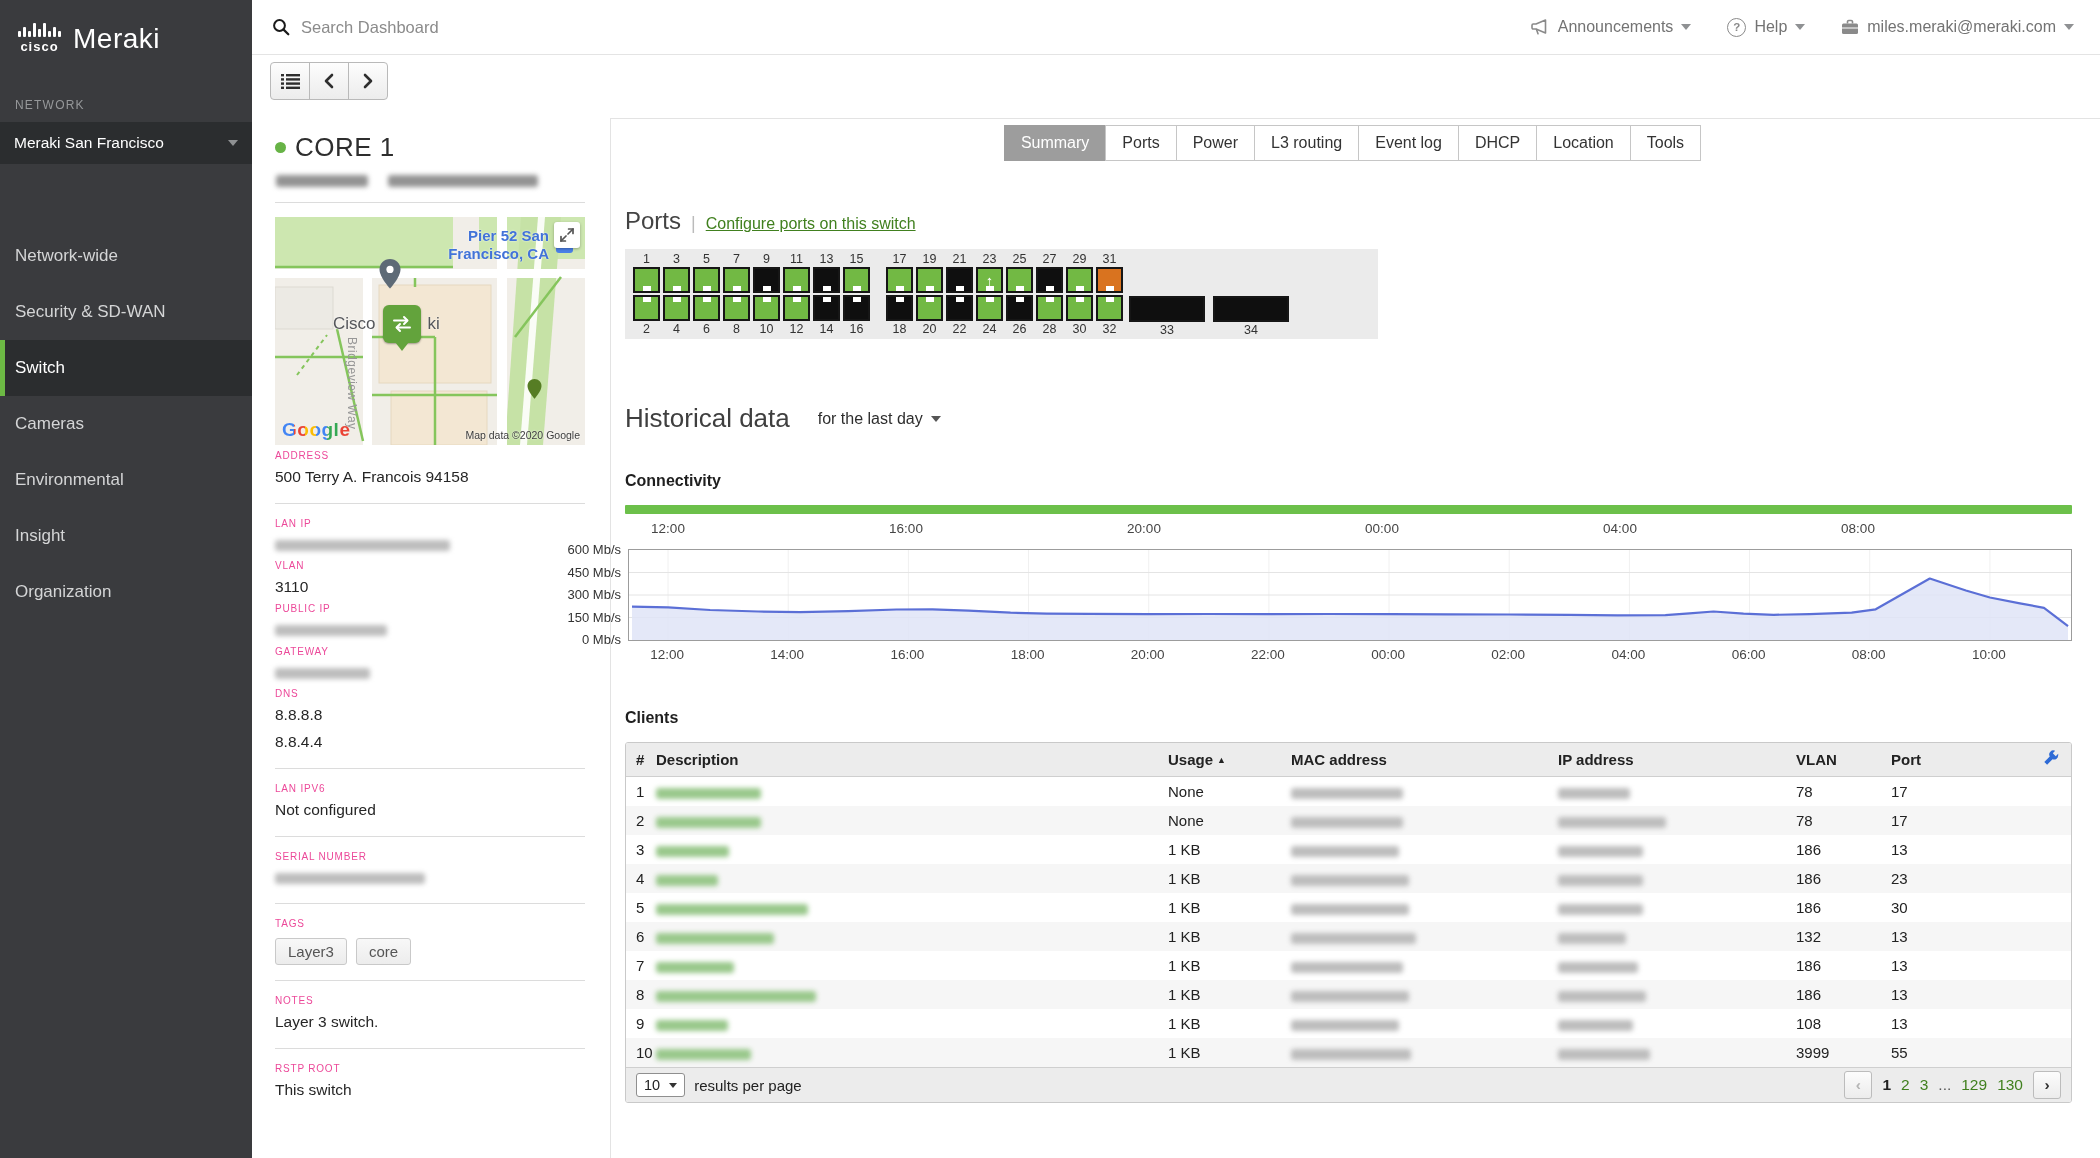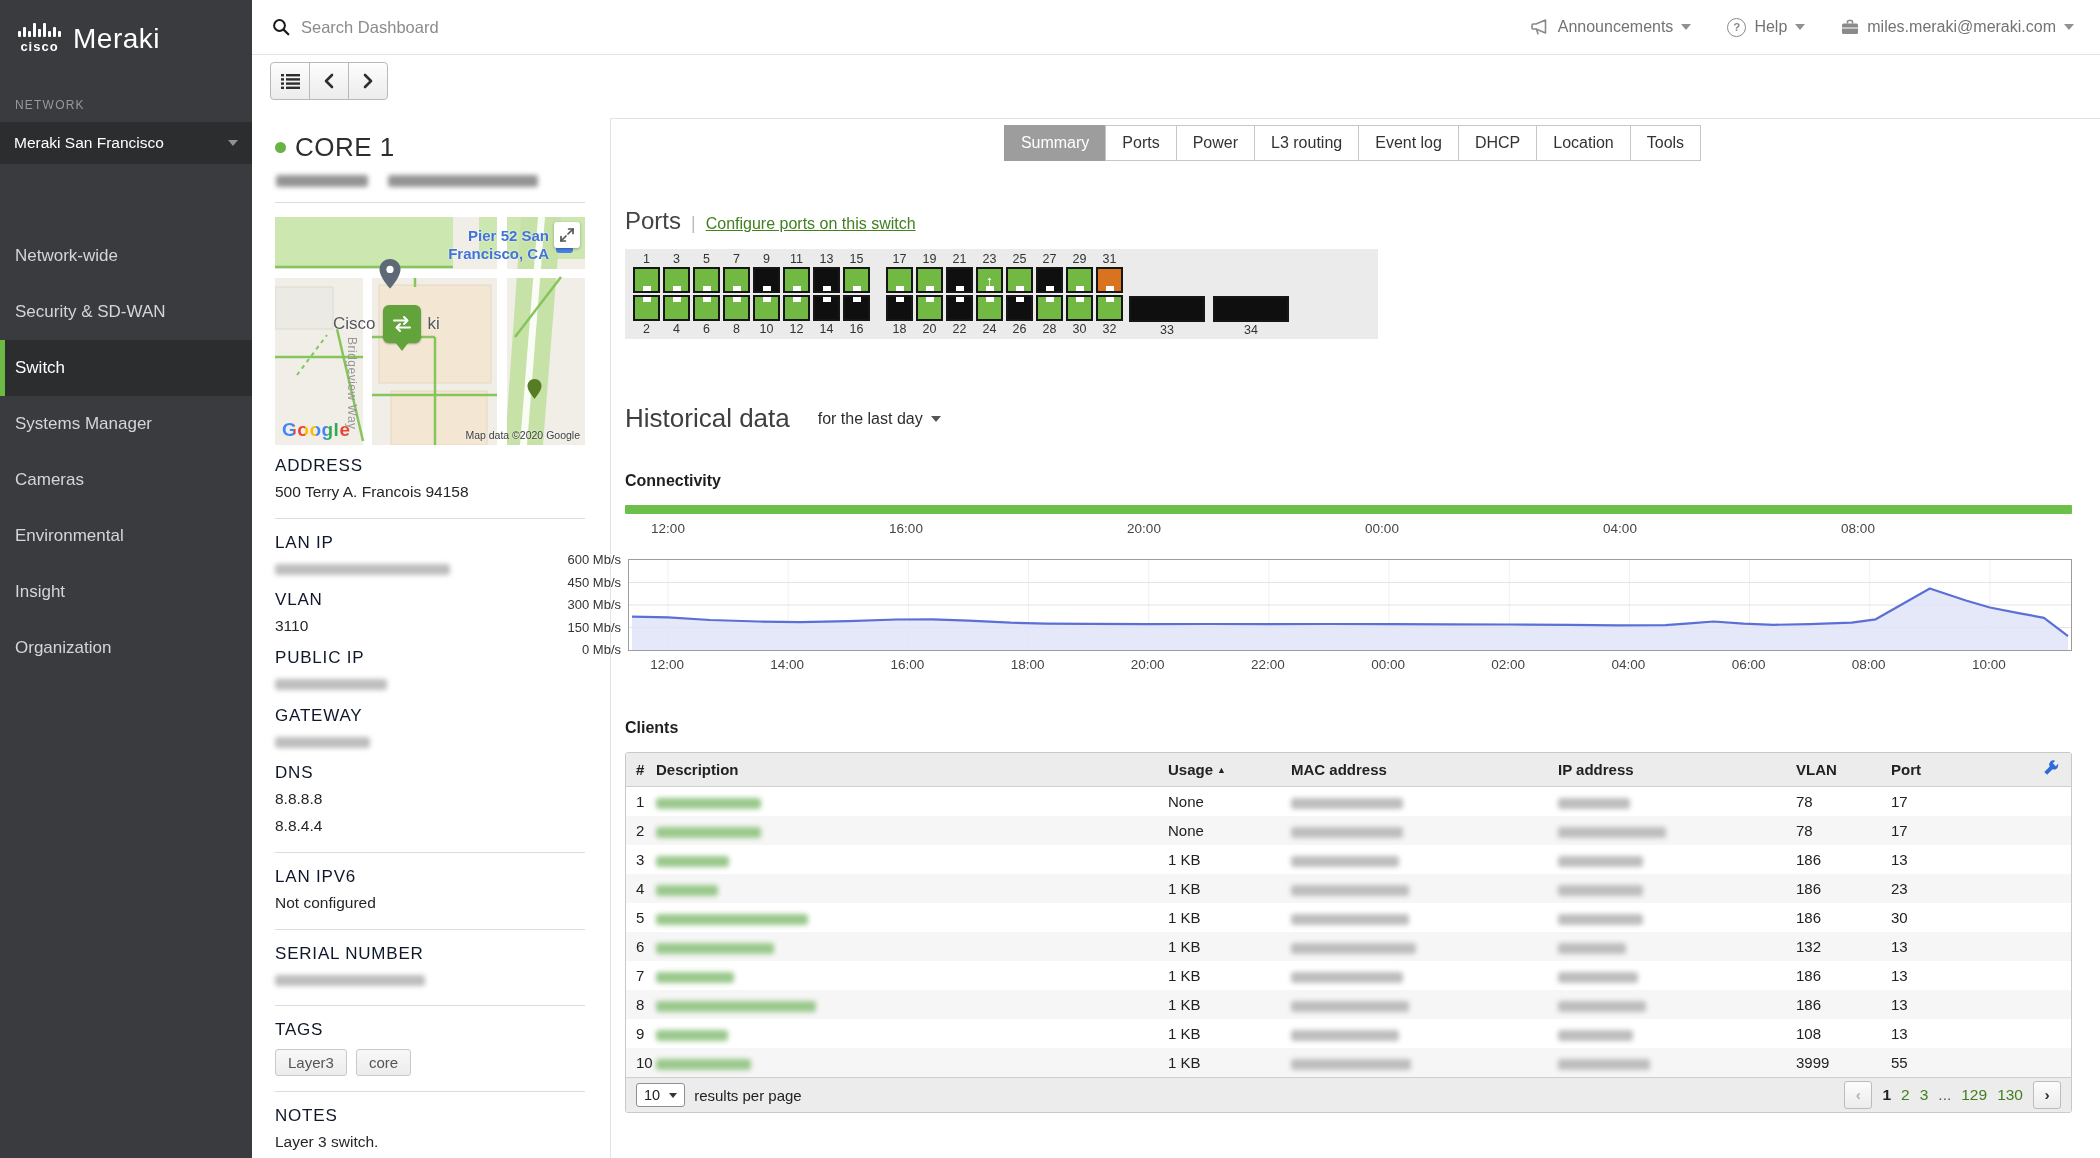--- a/index.html
+++ b/index.html
@@ -43,21 +43,21 @@
   
   .left-panel{position:absolute;left:275px;top:132px;width:310px}
   .device-head{display:flex;align-items:center;gap:9px}
   .status-dot{width:11px;height:11px;border-radius:50%}
   .device-name{font-size:26px;color:#2e2e2e;letter-spacing:.5px}
   .device-sub{margin:12px 0 0 1px;display:flex;gap:20px}
   .blob{display:inline-block;height:11px;border-radius:3px;background:#bdbdbd;filter:blur(2.5px);vertical-align:middle}
   .blob.dark{background:#939393;height:12px}
   .blob.green{background:#99c88b}
   .divider{border-top:1px solid #dcdcdc;margin:15px 0 14px 0}
-  .info-label{font-size:17px;letter-spacing:.8px;color:#0f172a;margin-top:11px}
+  .info-label{font-size:10px;letter-spacing:.8px;color:#ec4899;margin-top:5px}
   .info-value{font-size:15.5px;color:#262626;margin-top:5px;line-height:1.4}
   .tags{display:flex;gap:9px;margin-top:9px}
   .tag{border:1px solid #c9c9c9;background:linear-gradient(#f8f8f8,#ececec);border-radius:3px;color:#555;font-size:15px;padding:4px 12px;cursor:pointer}
 
   
   .map{position:relative;width:310px;height:228px;background:#f1eee8;overflow:hidden;margin-top:4px;cursor:grab}
   .map svg.base{position:absolute;left:0;top:0}
   .map-expand{position:absolute;right:5px;top:5px;width:26px;height:26px;background:#fff;border-radius:3px;
               box-shadow:0 1px 3px rgba(0,0,0,.3);display:flex;align-items:center;justify-content:center;cursor:pointer}
   .place-label{position:absolute;right:36px;top:10px;text-align:right;color:#4273d8;font-size:15px;font-weight:bold;line-height:1.2;text-shadow:0 0 2px #fff}
@@ -105,21 +105,21 @@
   .hist-head{margin-top:64px;display:flex;align-items:center;gap:28px}
   .hist-title{font-size:26px;color:#3f3f3f}
   .range-select{font-size:16px;color:#2e2e2e;display:flex;align-items:center;gap:8px;cursor:pointer}
   .range-select .caret{border-top-color:#555}
 
   .section-label{font-size:16px;font-weight:bold;color:#1f1f1f;margin-top:38px}
   .conn-bar{margin-top:15px;height:9px;border-radius:1px}
   .conn-ticks{position:relative;height:24px;margin-top:7px;font-size:13.5px;color:#454545}
   .conn-ticks span{position:absolute;transform:translateX(-50%)}
 
-  .chart-wrap{position:relative;margin-top:14px;height:122px}
+  .chart-wrap{position:relative;margin-top:4px;height:122px}
   .plot{position:absolute;left:3px;top:0;width:1442px;height:90px;border:1px solid #9c9c9c;background:#fff}
   .ylab{position:absolute;left:-58px;width:54px;text-align:right;font-size:13px;color:#333}
   .xlab{position:absolute;top:98px;transform:translateX(-50%);font-size:13.5px;color:#454545}
 
   .table-box{margin-top:15px;border:1px solid #c9c9c9;border-radius:3px;overflow:hidden}
   table{width:100%;border-collapse:collapse;table-layout:fixed;font-size:15px}
   thead th{background:#ececec;text-align:left;font-weight:bold;color:#222;height:33px;padding:0;border-bottom:1px solid #cfcfcf}
   tbody td{height:29px;padding:0;color:#222}
   tbody tr:nth-child(even){background:#f6f6f6}
   .sort-arrow{font-size:9px;position:relative;top:-2px;margin-left:4px}
@@ -163,21 +163,20 @@
     </div>
     <div class="net-label">NETWORK</div>
     <div class="net-selector">
       <span class="grow">Meraki San Francisco</span>
       <span class="caret"></span>
     </div>
     <div class="nav" id="nav">
         <div class="nav-item">Network-wide</div>
         <div class="nav-item">Security &amp; SD-WAN</div>
         <div class="nav-item active">Switch</div>
-        <div class="nav-item">Systems Manager</div>
         <div class="nav-item">Cameras</div>
         <div class="nav-item">Environmental</div>
         <div class="nav-item">Insight</div>
         <div class="nav-item">Organization</div>
       </div>
   </div>
 
   <div class="topbar">
     <div class="search">
       <svg width="18" height="18" viewBox="0 0 18 18">

